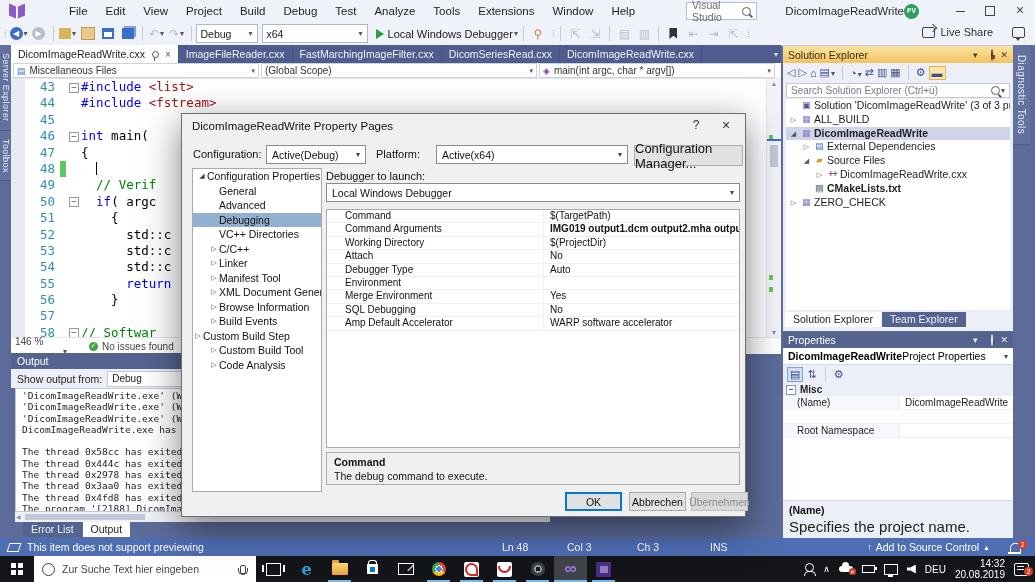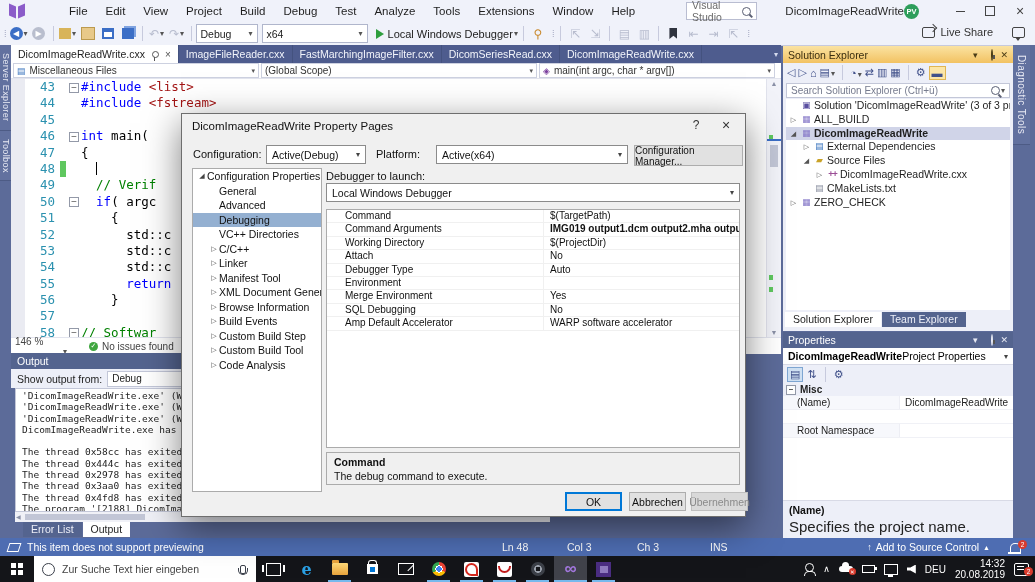--- a/index.html
+++ b/index.html
@@ -13,21 +13,21 @@
   #vs-logo{width:16px;height:12px;margin:0 8px 0 9px;position:relative;}
   #vs-logo i{position:absolute;top:0;width:7px;height:12px;background:#8B5CC9;}
   #vs-logo i:nth-child(1){left:0;transform:skewY(22deg);}
   #vs-logo i:nth-child(2){left:9px;transform:skewY(-22deg);}
   .menu-item{padding:0 9px;line-height:22px;}
   #ttl-search{width:158px;height:16px;background:#FFFFFF;border:1px solid #B9BDD1;margin-left:42px;display:flex;align-items:center;font-size:10.5px;color:#6A6A6A;padding:0 5px;}
   #ttl-search .sp{flex:1;}
   .mag{width:7px;height:7px;border:1.4px solid #5A5F73;border-radius:50%;position:relative;flex:none;}
   .mag::after{content:'';position:absolute;width:4px;height:1.5px;background:#5A5F73;transform:rotate(45deg);right:-3px;bottom:-2px;}
   #win-title{margin-left:28px;color:#2B2B2B;}
-  #ttl-right{margin-left:auto;display:flex;align-items:center;height:22px;}
+  #ttl-right{margin-left:auto;display:flex;align-items:center;height:22px;font-family:Liberation Mono, monospace;}
   #avatar{width:15px;height:15px;border-radius:50%;background:#2E9E5B;color:#fff;font-size:7.5px;font-weight:bold;display:flex;align-items:center;justify-content:center;margin-right:26px;}
   .winbtn{width:30px;height:22px;display:flex;align-items:center;justify-content:center;color:#444;font-size:11px;}
   .winbtn.max::before{content:'';width:8px;height:8px;border:1px solid #444;}
   .winbtn.min::before{content:'';width:9px;height:1px;background:#444;}
   .winbtn.close::before{content:'×';font-size:14px;}
 
   
   #toolbar{left:0;top:22px;width:1035px;height:23px;background:#F0F2FA;border-bottom:1px solid #C7CADD;display:flex;align-items:center;font-size:11px;color:#333;}
   .grip{color:#9DA3BC;font-size:9px;letter-spacing:-1px;margin:0 3px 0 4px;}
   .tbtn{width:18px;height:18px;display:flex;align-items:center;justify-content:center;margin:0 1px;flex:none;}
@@ -116,21 +116,21 @@
   #dialog{left:181px;top:113px;width:565px;height:404px;background:#F0F0F0;border:1px solid #6E6E6E;box-shadow:0 10px 34px rgba(0,0,0,.5);z-index:50;box-sizing:border-box;font-size:11px;color:#111;}
   #dlg-title{position:absolute;left:0;top:0;width:100%;height:24px;display:flex;align-items:center;padding-left:10px;box-sizing:border-box;font-size:11.5px;}
   .dlg-sys{position:absolute;top:0;width:30px;height:22px;display:flex;align-items:center;justify-content:center;color:#333;font-size:12px;}
   #dlg-help{right:34px;} #dlg-close{right:4px;font-size:14px;}
   #cfg-row{position:absolute;left:0;top:30px;width:100%;height:22px;}
   .dlg-label{position:absolute;font-size:11px;color:#111;top:4px;}
   .dselect{position:absolute;height:19px;background:#FFFFFF;border:1px solid #8B8B8B;display:flex;align-items:center;font-size:10.5px;padding:0 5px;box-sizing:border-box;}
   .dselect .dd{margin-left:auto;color:#444;}
   #cfg-label{left:11px;} #cfg-combo{left:84px;top:1px;width:100px;}
   #plat-label{left:194px;} #plat-combo{left:254px;top:1px;width:192px;}
-  #cfgmgr-btn{position:absolute;left:452px;top:1px;width:107px;height:19px;background:#E1E1E1;border:1px solid #ADADAD;font-size:10px;display:flex;align-items:center;justify-content:center;}
+  #cfgmgr-btn{position:absolute;left:452px;top:1px;width:107px;height:19px;background:#E1E1E1;border:1px solid #ADADAD;font-size:13px;display:flex;align-items:center;justify-content:center;}
   #dlg-tree{position:absolute;left:10px;top:54px;width:130px;height:324px;background:#FFFFFF;border:1px solid #ABABAB;overflow:hidden;box-sizing:border-box;}
   .dtree-item{height:14.5px;line-height:14.5px;font-size:10.5px;white-space:nowrap;display:flex;align-items:center;color:#111;}
   .dtree-item .tg{width:10px;font-size:7px;color:#444;text-align:center;flex:none;}
   .dtree-item.sel{background:#94B0D1;}
   #dbg-label{position:absolute;left:144px;top:56px;}
   #dbg-combo{left:144px;top:69px;width:414px;}
   #dlg-grid{position:absolute;left:144px;top:95px;width:414px;height:239px;background:#FFFFFF;border:1px solid #ABABAB;box-sizing:border-box;overflow:hidden;}
   .pg-row{display:flex;height:12.4px;line-height:12.4px;font-size:10px;border-bottom:1px solid #F0F0F0;}
   .pg-k{width:198px;flex:none;padding-left:18px;border-right:1px solid #F0F0F0;color:#111;white-space:nowrap;overflow:hidden;}
   .pg-v{flex:1;padding-left:6px;color:#111;white-space:nowrap;overflow:hidden;}
@@ -543,21 +543,21 @@
       <div class="stree-item" style="padding-left: 15px;">
         <span class="tg">◢</span>
         <span class="ic si-folder"></span>
         <span class="lbl">Source Files</span>
       </div>
       <div class="stree-item" style="padding-left: 28px;">
         <span class="tg">▷</span>
         <span class="ic si-cpp"></span>
         <span class="lbl">DicomImageReadWrite.cxx</span>
       </div>
-      <div class="stree-item" style="padding-left: 15px;">
+      <div class="stree-item" style="padding-left: 15px; font-weight: bold;">
         <span class="tg"></span>
         <span class="ic si-file"></span>
         <span class="lbl">CMakeLists.txt</span>
       </div>
       <div class="stree-item" style="padding-left: 2px;">
         <span class="tg">▷</span>
         <span class="ic si-proj"></span>
         <span class="lbl">ZERO_CHECK</span>
       </div>
     </div>
@@ -668,21 +668,21 @@
         <span class="lbl">XML Document Generator</span>
       </div>
       <div class="dtree-item" style="padding-left: 16px;">
         <span class="tg">▷</span>
         <span class="lbl">Browse Information</span>
       </div>
       <div class="dtree-item" style="padding-left: 16px;">
         <span class="tg">▷</span>
         <span class="lbl">Build Events</span>
       </div>
-      <div class="dtree-item" style="padding-left: 16px;">
+      <div class="dtree-item" style="">
         <span class="tg">▷</span>
         <span class="lbl">Custom Build Step</span>
       </div>
       <div class="dtree-item" style="padding-left: 16px;">
         <span class="tg">▷</span>
         <span class="lbl">Custom Build Tool</span>
       </div>
       <div class="dtree-item" style="padding-left: 16px;">
         <span class="tg">▷</span>
         <span class="lbl">Code Analysis</span>

